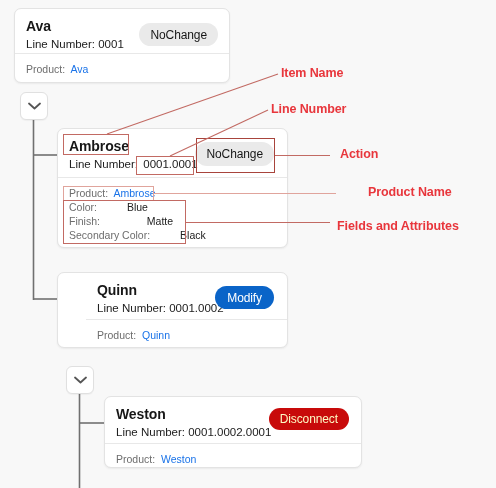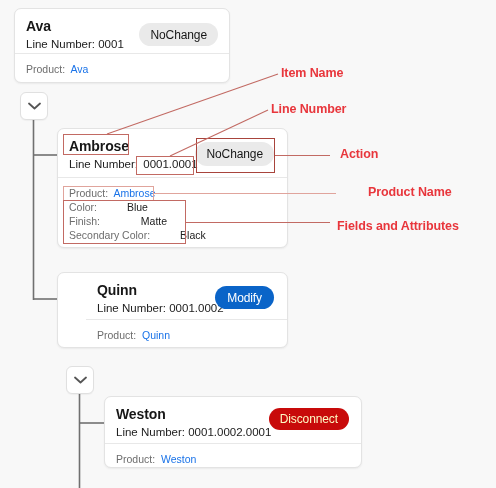--- a/index.html
+++ b/index.html
@@ -200,21 +200,21 @@
     <div class="card-body">
       <div class="field-row">
         <span style="margin-right: 3px;">Product:</span>
         <span class="flink">Ambrose</span>
       </div>
       <div class="field-row">
         <span style="margin-right: 3px;">Color:</span>
         <span class="fval">Blue</span>
       </div>
       <div class="field-row">
-        <span style="margin-right: 14px;">Finish:</span>
+        <span style="margin-right: 20px;">Finish:</span>
         <span class="fval">Matte</span>
       </div>
       <div class="field-row">
         <span style="margin-right: 3px;">Secondary Color:</span>
         <span class="fval">Black</span>
       </div>
     </div>
   </div>
 
   <div class="card" style="left:57px; top:272px; width:231px; height:76px;padding-left:28px;">

